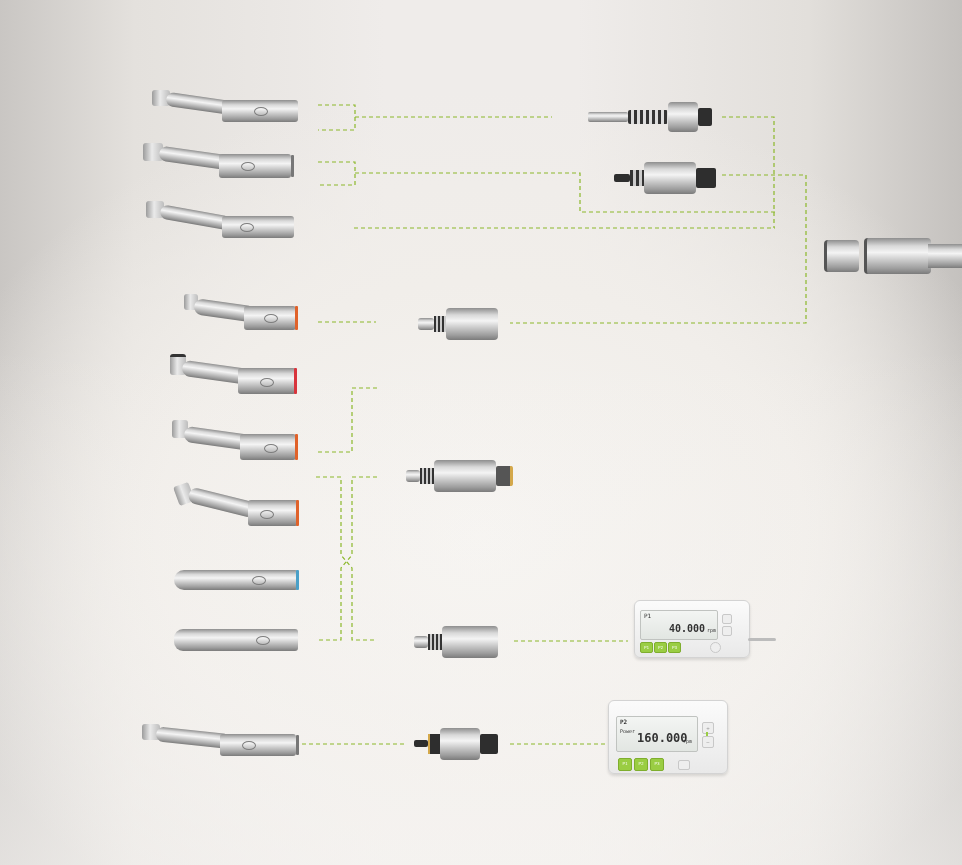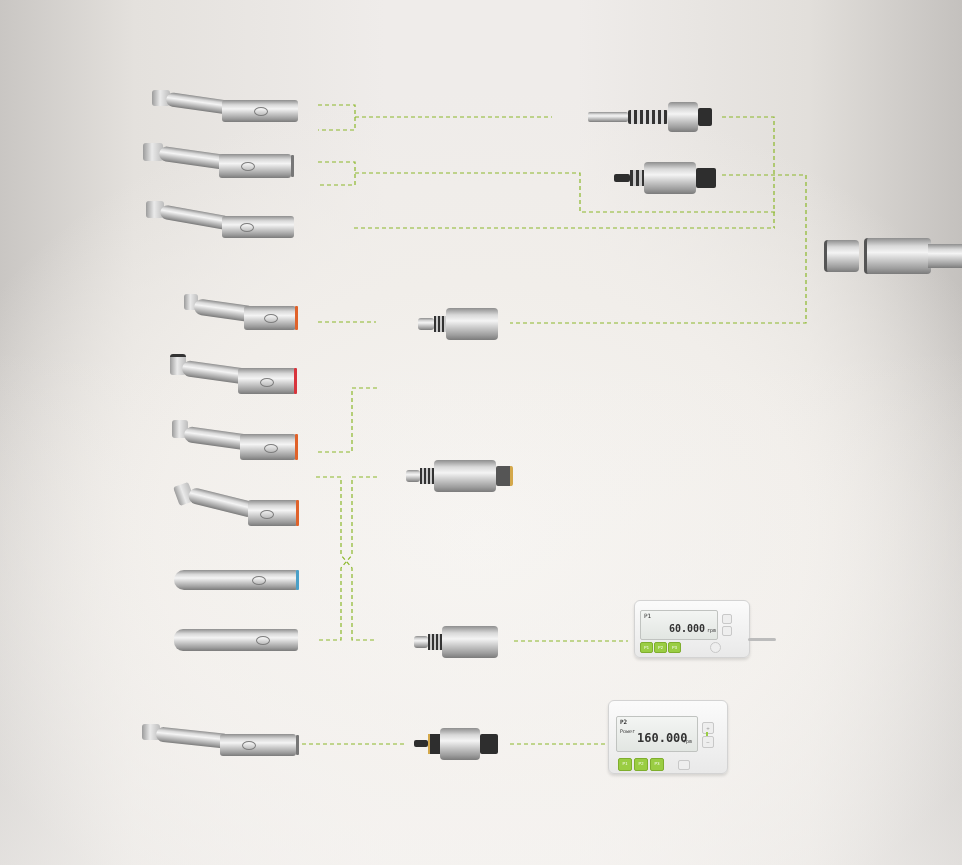--- a/index.html
+++ b/index.html
@@ -176,21 +176,21 @@
   <div class="metal" style="position:absolute;left:0;top:4px;width:32px;height:32px;border-radius:4px;border-left:3px solid #555;"></div>
   <div class="metal" style="position:absolute;left:40px;top:2px;width:64px;height:36px;border-radius:4px;border-left:3px solid #555;"></div>
   <div class="metal" style="position:absolute;left:104px;top:8px;width:34px;height:24px;"></div>
 </div>
 
 <div class="item" style="left:626px;top:598px;width:150px;height:62px;">
   <div class="unit-box" style="left:8px;top:2px;width:114px;height:56px;"></div>
   <div style="position:absolute;left:122px;top:40px;width:28px;height:3px;background:#bcbcbc;border-radius:2px;"></div>
   <div class="lcd" style="left:14px;top:12px;width:76px;height:28px;">
     <span class="display" style="left:3px;top:1px;font-size:6px;">P1</span>
-    <span class="display" style="left:28px;top:12px;font-size:10px;font-weight:bold;">60.000</span>
+    <span class="display" style="left:28px;top:12px;font-size:10px;font-weight:bold;">40.000</span>
     <span class="display" style="left:66px;top:16px;font-size:5px;">rpm</span>
   </div>
   <div class="gbtn" style="left:14px;top:44px;">P1</div>
   <div class="gbtn" style="left:28px;top:44px;">P2</div>
   <div class="gbtn" style="left:42px;top:44px;">P3</div>
   <div class="sbtn" style="left:96px;top:16px;width:8px;height:8px;"></div>
   <div class="sbtn" style="left:96px;top:28px;width:8px;height:8px;"></div>
   <div class="sbtn" style="left:84px;top:44px;width:9px;height:9px;border-radius:50%;"></div>
 </div>
 

